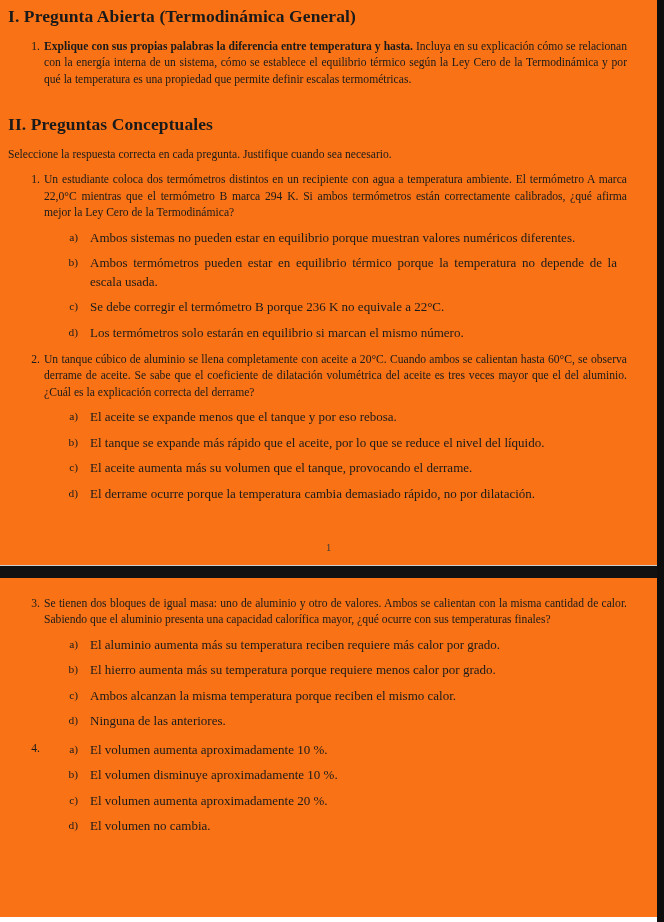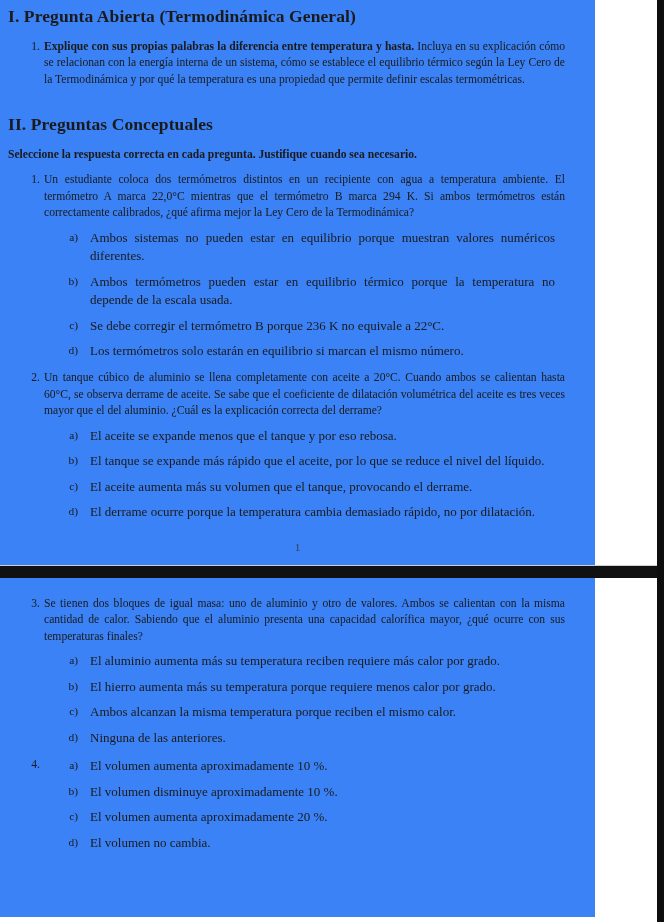--- a/index.html
+++ b/index.html
@@ -22,22 +22,22 @@
     top: 0;
     right: 0;
     width: 7px;
     height: 922px;
     background: #0d0d0d;
     z-index: 5;
   }
 
   .page {
     position: relative;
-    width: 595px;
-    background: #3b82f6;
+    width: 657px;
+    background: #f97316;
     box-sizing: border-box;
     padding: 0 16px 0 8px;
   }
 
   .page-one { padding-top: 6px; height: 565px; }
   .page-two { padding-top: 18px; height: 339px; }
 
   .page-gap {
     width: 657px;
     height: 12px;
@@ -58,21 +58,20 @@
   }
   h1.section-2 {
     margin-top: 26px;
   }
 
   p.lead {
     font-size: 11.6px;
     margin: 0 0 9px 0;
     line-height: 1.38;
     text-align: justify;
-    font-weight: bold;
   }
 
   ol.qlist {
     list-style: none;
     margin: 0;
     padding: 0;
     counter-reset: qnum;
   }
   ol.qlist > li {
     position: relative;

